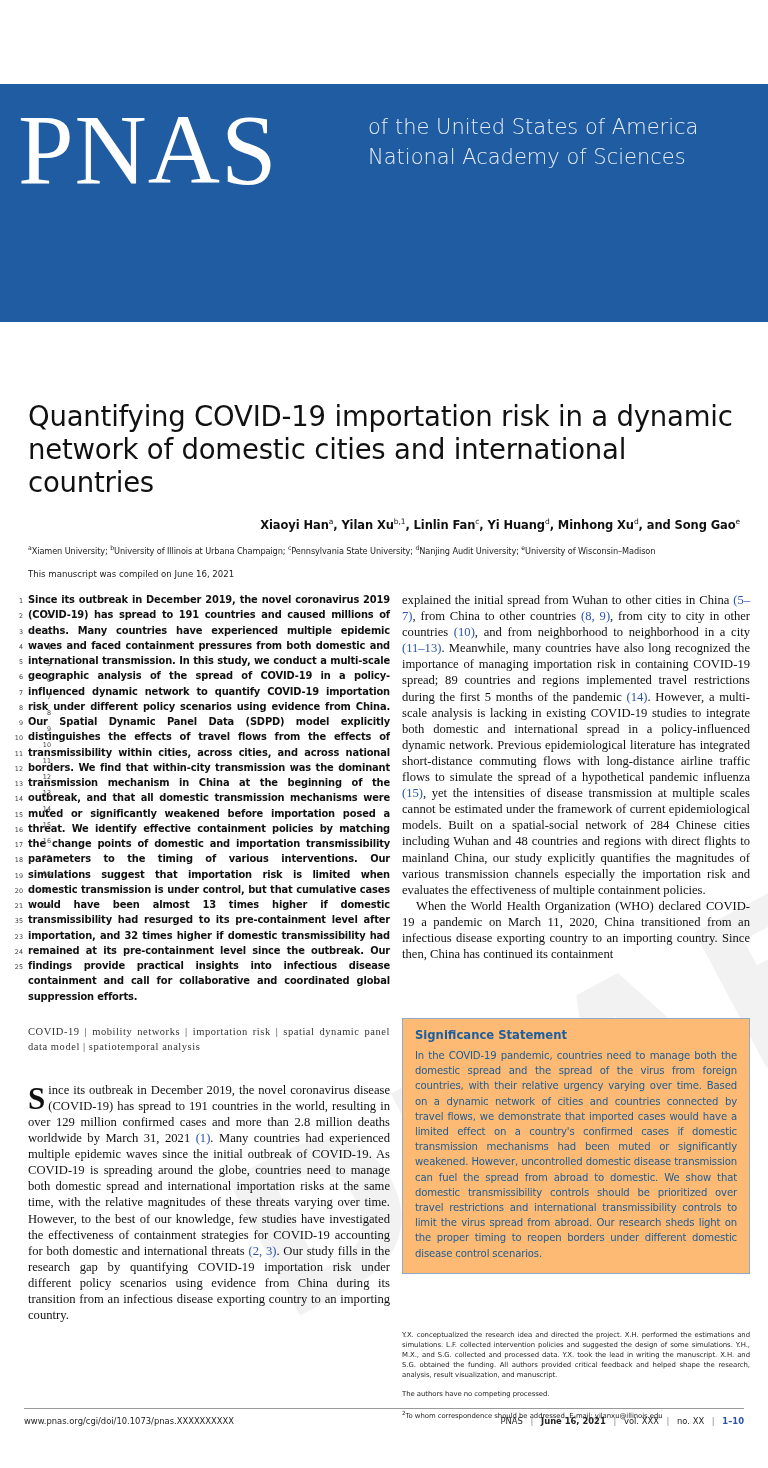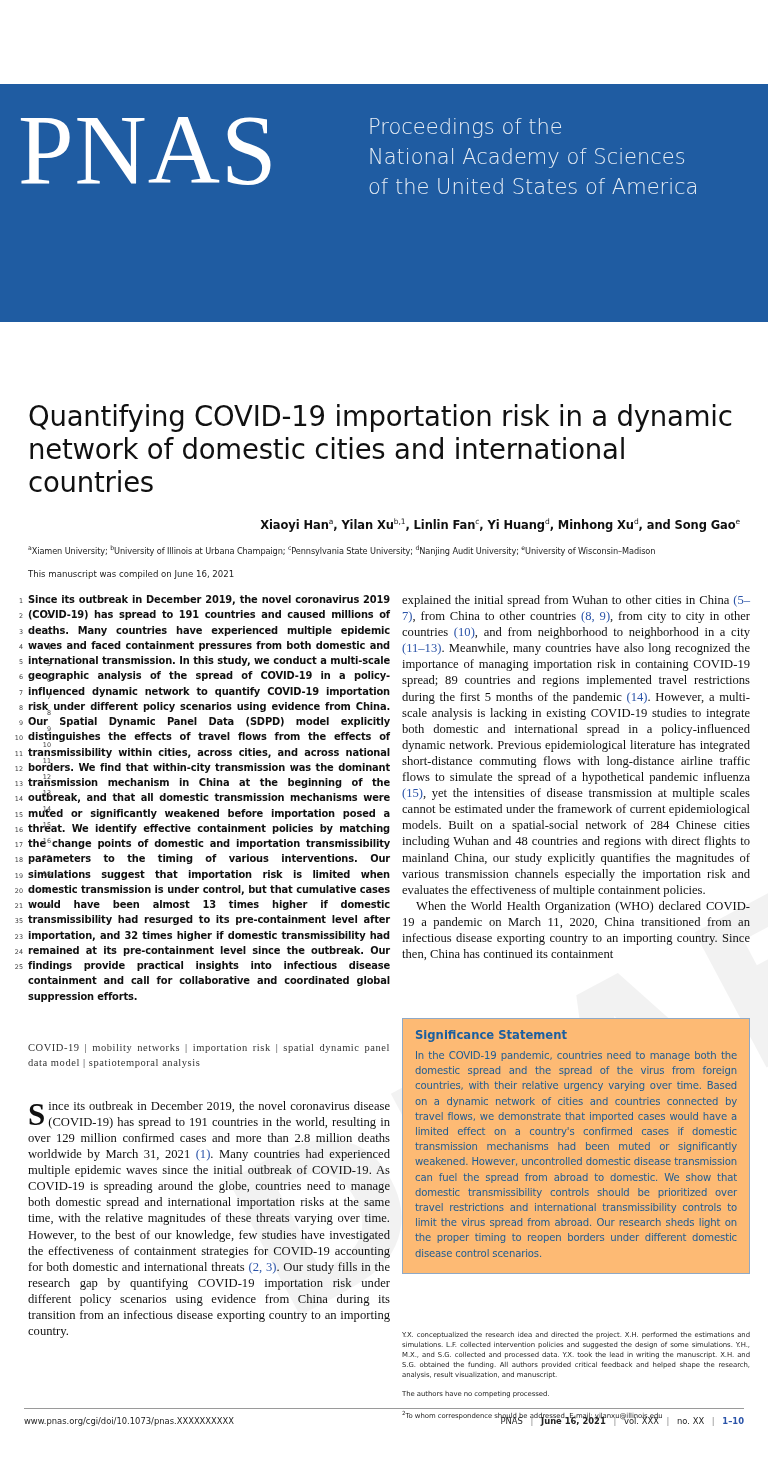--- a/index.html
+++ b/index.html
@@ -111,21 +111,21 @@
   #abstract {
     font-family: "DejaVu Sans", sans-serif;
     font-size: 9.9px;
     line-height: 15.25px;
     font-weight: bold;
     text-align: justify;
     color: #111;
     letter-spacing: -0.15px;
   }
   #keywords {
-    margin-top: 36px;
+    margin-top: 20px;
     font-family: "Liberation Serif", serif;
     font-size: 10.5px;
     line-height: 15px;
     color: #333;
     letter-spacing: 0.55px;
     text-align: justify;
   }
 
   
   .body-par {
@@ -247,23 +247,22 @@
     user-select: none;
     white-space: nowrap;
   }
 </style>
 </head>
 <body>
 
 <div id="masthead">
   <div id="pnas-logo">PNAS</div>
   <div id="masthead-sub">
-    <div>Proceedings of the</div>
+    <div>of the United States of America</div>
     <div>National Academy of Sciences</div>
-    <div>of the United States of America</div>
   </div>
 </div>
 
 <div id="page">
 
   <div id="watermark">DRAFT</div>
 
   <div id="title-block">
     <h1 id="paper-title">Quantifying COVID-19 importation risk in a dynamic network of domestic cities and international countries</h1>
     <div id="author-line">Xiaoyi Han<sup>a</sup>, Yilan Xu<sup>b,1</sup>, Linlin Fan<sup>c</sup>, Yi Huang<sup>d</sup>, Minhong Xu<sup>d</sup>, and Song Gao<sup>e</sup></div>

